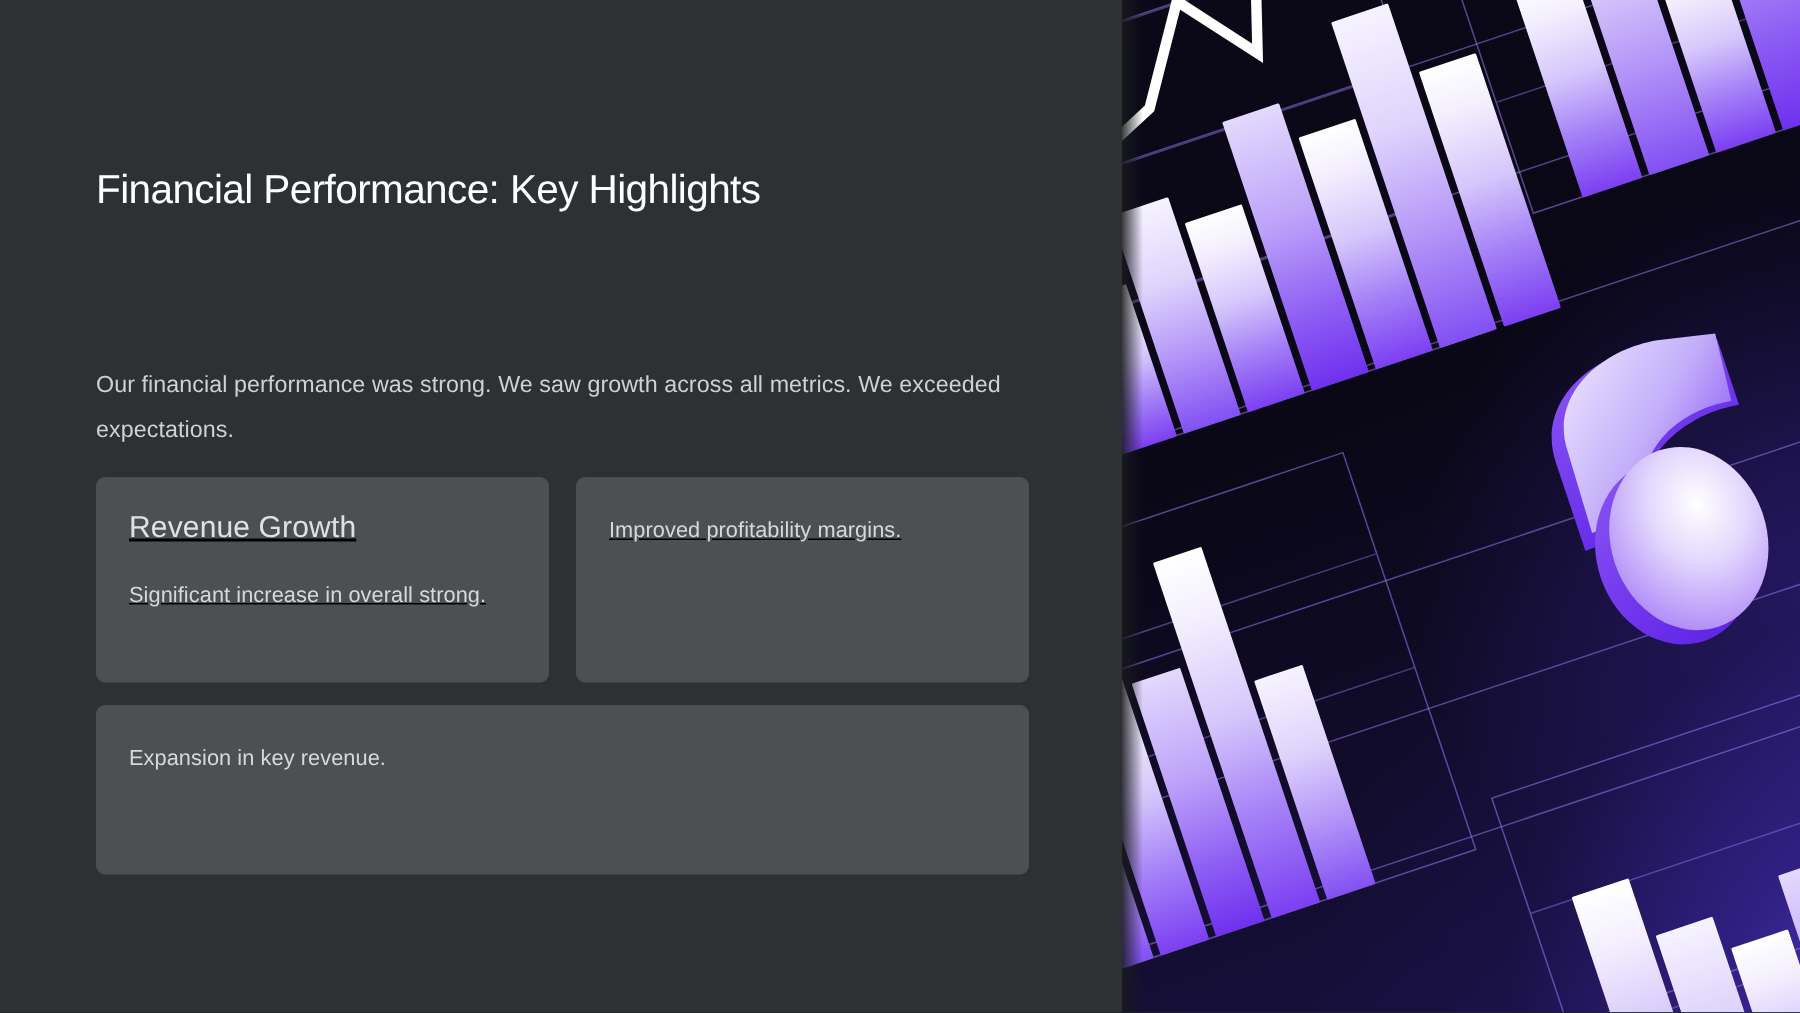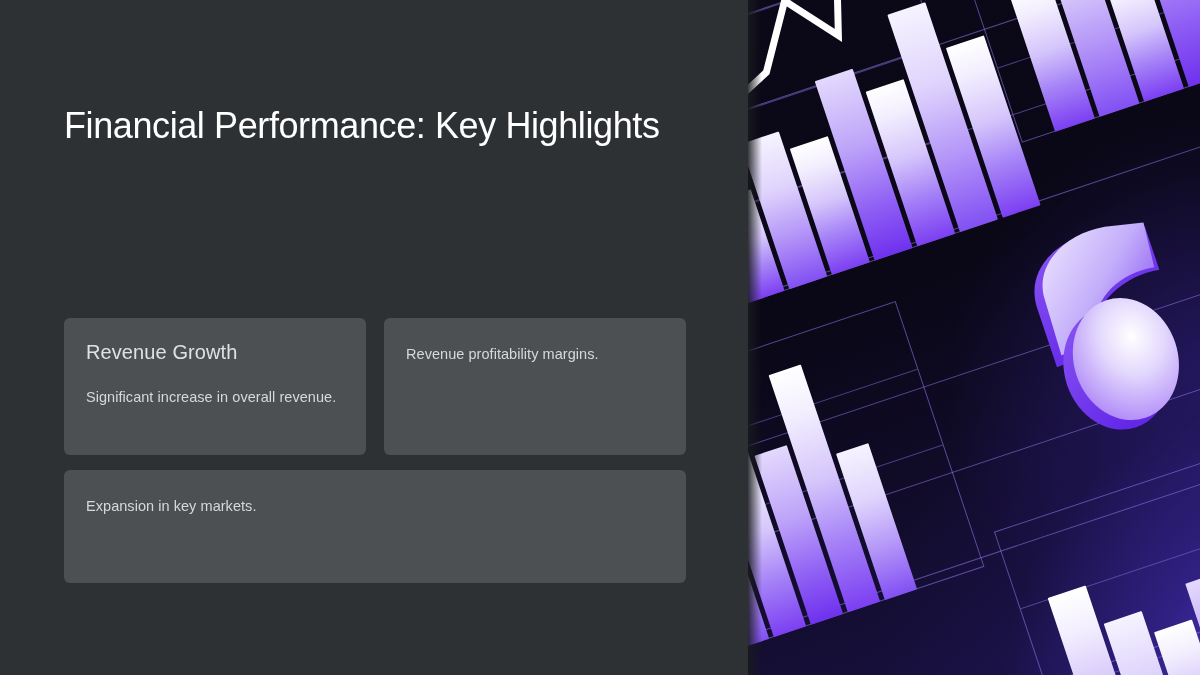--- a/index.html
+++ b/index.html
@@ -33,21 +33,21 @@
     flex: 0 0 748px;
     z-index: 3;
   }
 
   .title {
     position: absolute;
     left: 64px;
     top: 97px;
     width: 620px;
     margin: 0;
-    font-size: 36px;
+    font-size: 27px;
     line-height: 58px;
     font-weight: 400;
     letter-spacing: -0.4px;
     color: #ffffff;
     font-family: "Liberation Sans", sans-serif;
   }
 
   .subtitle {
     position: absolute;
     left: 64px;
@@ -73,21 +73,21 @@
     gap: 18px;
     margin-bottom: 15px;
   }
 
   .card {
     background: #4d5052;
     border-radius: 6px;
     box-sizing: border-box;
     padding: 22px 22px 20px 22px;
   }
-  .card.half { width: 302px; height: 137px; }
+  .card.half { width: 302px; height: 137px; text-decoration: underline; }
   .card.full { width: 622px; height: 113px; }
 
   .card-title {
     margin: 0 0 19px 0;
     font-size: 20px;
     line-height: 24px;
     font-weight: 400;
     color: #dfe1e3;
     letter-spacing: 0.1px;
   }
@@ -192,39 +192,40 @@
 </style>
 </head>
 <body>
 
 <div class="slide">
 
   <section class="content-panel">
 
     <h1 class="title">Financial Performance: Key Highlights</h1>
 
+    <p class="subtitle">Our financial performance was strong. We saw growth across all metrics. We exceeded expectations.</p>
 
     <div class="cards">
 
       <div class="card-row">
 
         <div class="card half">
           <h2 class="card-title">Revenue Growth</h2>
-          <p class="card-desc">Significant increase in overall revenue.</p>
+          <p class="card-desc">Significant increase in overall strong.</p>
         </div>
 
         <div class="card half">
-          <p class="card-desc">Revenue profitability margins.</p>
+          <p class="card-desc">Improved profitability margins.</p>
         </div>
 
       </div>
 
       <div class="card-row">
         <div class="card full">
-          <p class="card-desc">Expansion in key markets.</p>
+          <p class="card-desc">Expansion in key revenue.</p>
         </div>
       </div>
 
     </div>
   </section>
 
   <aside class="image-panel">
     <div class="img-bg"></div>
 
     <div class="scene">

